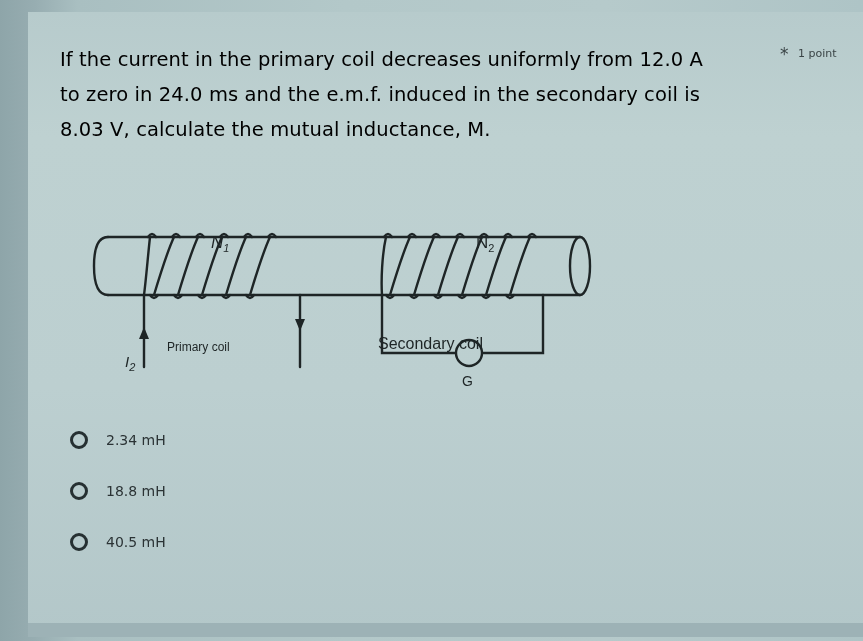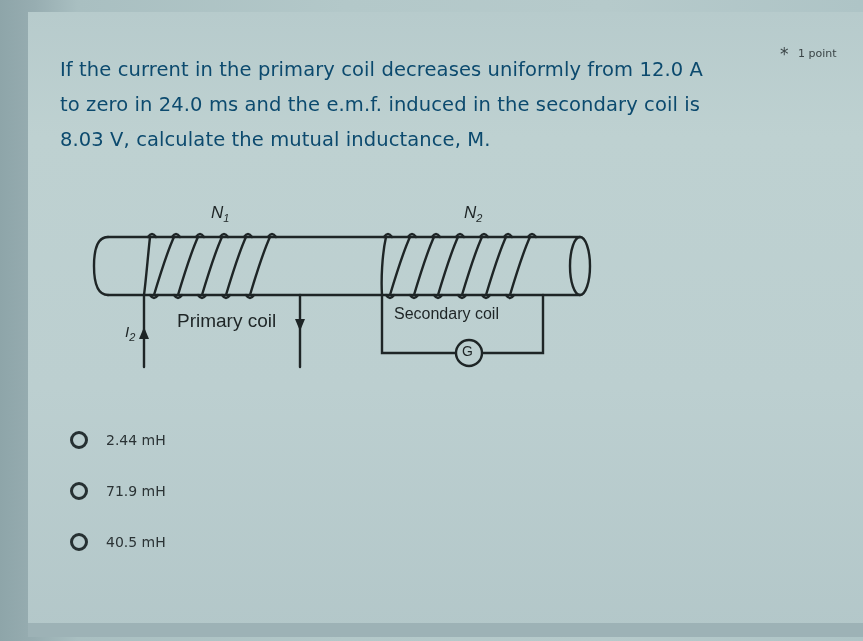--- a/index.html
+++ b/index.html
@@ -28,25 +28,25 @@
       background: linear-gradient(180deg, #b7cbcc 0%, #bed1d1 20%, #bccfd0 60%, #b3c7c9 100%);
     }
     .card-shade {
       position: absolute;
       left: 0; right: 0; bottom: 0; height: 14px;
       background: #9db2b6;
     }
     .question-text {
       position: absolute;
       left: 60px;
-      top: 52px;
+      top: 42px;
       width: 720px;
       font-size: 19.5px;
       line-height: 35px;
-      color: #0c4a6e;
+      color: #000000;
       letter-spacing: 0.1px;
     }
     .question-text .line { display: block; white-space: nowrap; }
     .required-star {
       position: absolute;
       left: 780px;
       top: 44px;
       font-size: 17px;
       color: #3a4446;
     }
@@ -63,26 +63,27 @@
       top: 195px;
       width: 520px;
       height: 180px;
     }
     .diagram svg { width: 520px; height: 180px; display: block; }
     .diagram-label {
       position: absolute;
       font-family: "Liberation Sans", sans-serif;
       color: #1e2526;
       white-space: nowrap;
+      margin-top: 30px;
     }
     .lbl-n1 { left: 123px; top: 8px; font-size: 17px; font-style: italic; }
-    .lbl-n2 { left: 376px; top: 8px; font-size: 17px; font-style: italic; }
+    .lbl-n2 { left: 388px; top: 8px; font-size: 17px; }
     .lbl-n1 sub, .lbl-n2 sub, .lbl-i2 sub { font-size: 11px; }
-    .lbl-primary { left: 89px; top: 115px; font-size: 19px; }
-    .lbl-secondary { left: 306px; top: 110px; font-size: 16px; }
+    .lbl-primary { left: 79px; top: 115px; font-size: 12px; }
+    .lbl-secondary { left: 290px; top: 110px; font-size: 16px; }
     .lbl-i2 { left: 37px; top: 128px; font-size: 15px; font-style: italic; text-align: center; }
     .lbl-g { left: 374px; top: 148px; font-size: 14px; }
     .options {
       position: absolute;
       left: 70px;
       top: 414px;
     }
     .option {
       position: relative;
       height: 51px;
@@ -188,23 +189,23 @@
   <span class="diagram-label lbl-n2"><span>N</span><sub>2</sub></span>
   <span class="diagram-label lbl-primary">Primary coil</span>
   <span class="diagram-label lbl-secondary">Secondary coil</span>
   <span class="diagram-label lbl-i2"><span>I</span><sub>2</sub></span>
   <span class="diagram-label lbl-g">G</span>
 </div>
 
 <div class="options">
   <div class="option">
     <span class="radio"></span>
-    <span class="option-label">2.44 mH</span>
+    <span class="option-label">2.34 mH</span>
   </div>
   <div class="option">
     <span class="radio"></span>
-    <span class="option-label">71.9 mH</span>
+    <span class="option-label">18.8 mH</span>
   </div>
   <div class="option">
     <span class="radio"></span>
     <span class="option-label">40.5 mH</span>
   </div>
 </div>
 
 </body></html>

